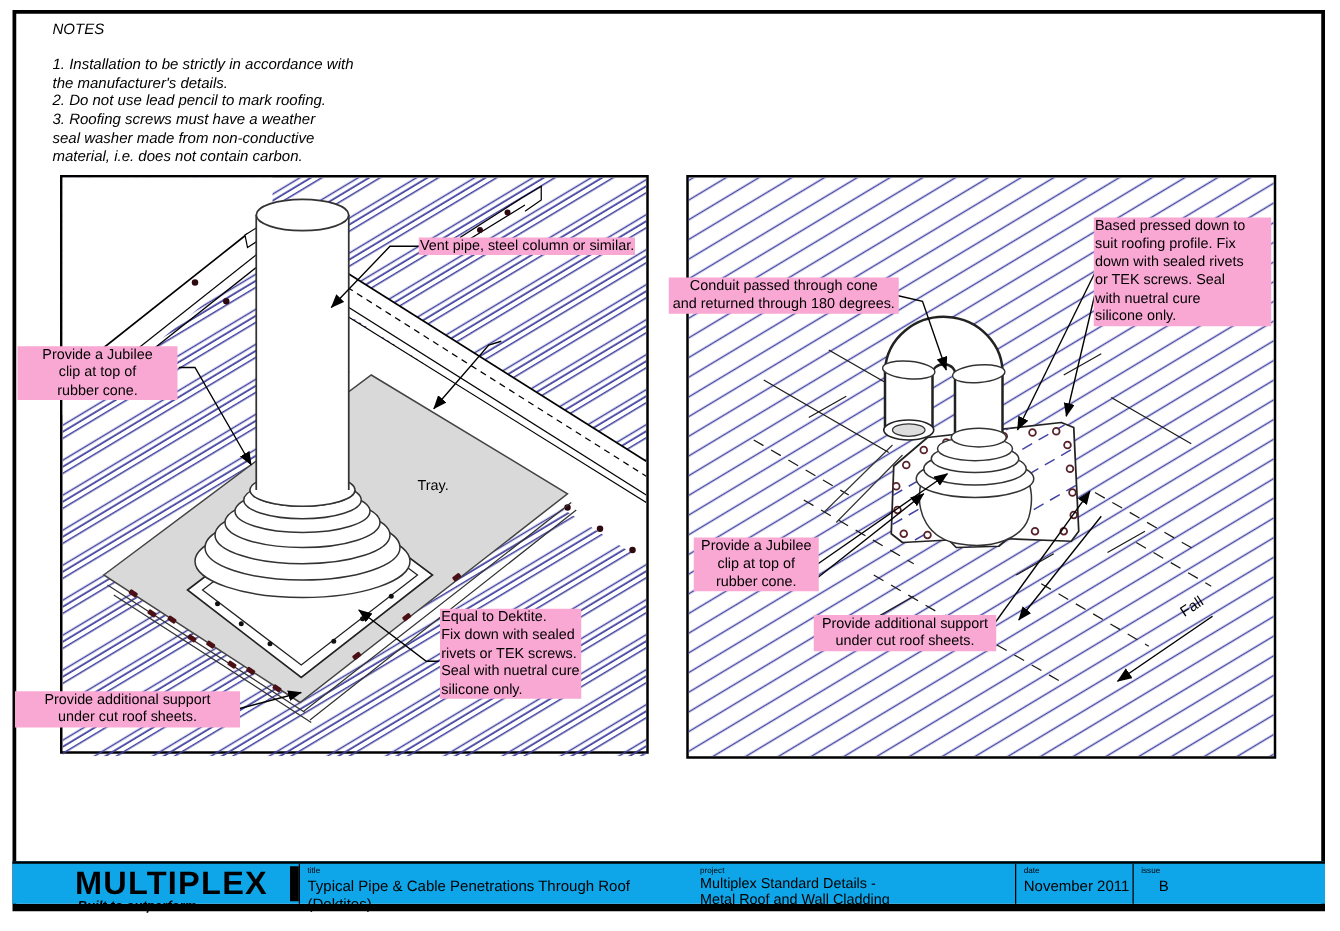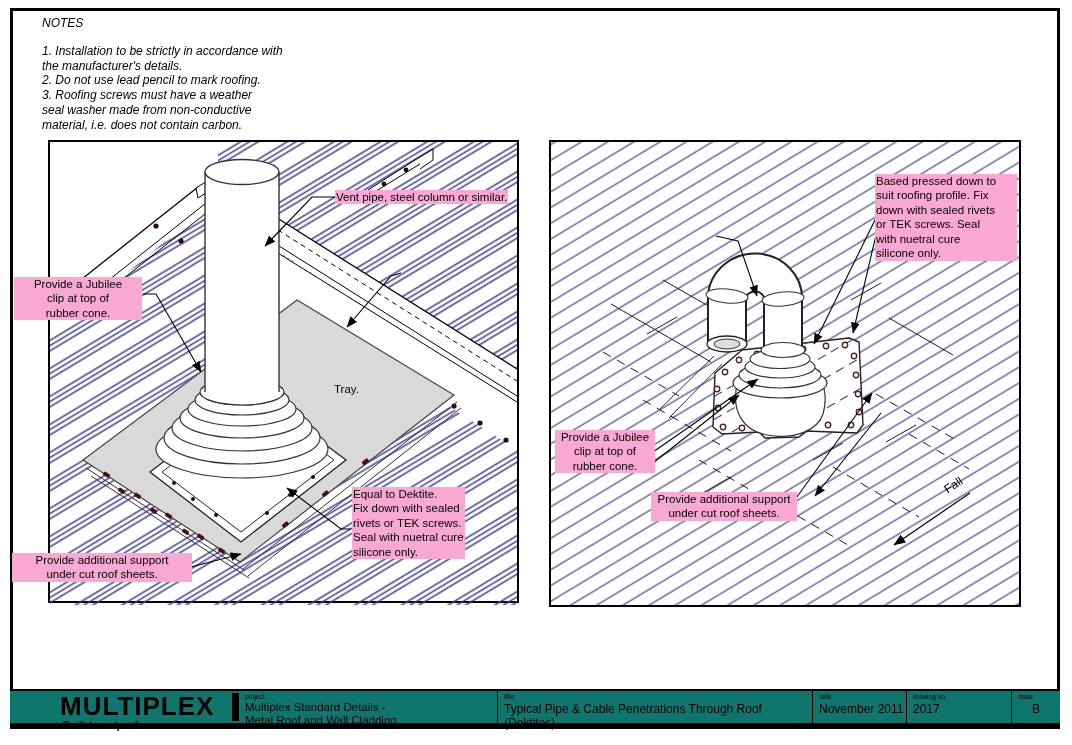--- a/index.html
+++ b/index.html
@@ -22,21 +22,21 @@
   .ann{
     position:absolute;font-size:11.5px;line-height:1.26;white-space:pre-line;
     background:#f9a8d4;padding:0 1px;z-index:5;
   }
   .ann.r{text-align:center;}
   .ann.c{text-align:center;}
   .ann.fall{background:transparent;transform:rotate(-33deg);font-size:12px;}
   
   .tb{
     position:absolute;left:10px;top:689px;width:1050px;height:34px;
-    box-sizing:border-box;border-top:2px solid #000;display:flex;background:#0f766e;
+    box-sizing:border-box;border-top:2px solid #000;display:flex;background:#0ea5e9;
   }
   .tb .cell{box-sizing:border-box;position:relative;padding:2px 0 0 6px;}
   .tb .cell.bl{border-left:1.5px solid #000;}
   .tb .lbl{display:block;font-size:6.5px;line-height:1.1;}
   .tb .val{display:block;font-size:12px;margin-top:2px;white-space:pre-line;}
   .tb .val.small{font-size:11.5px;line-height:1.1;margin-top:1px;}
   .cell-logo{width:222px;padding-top:3px;}
   .logo{font-size:26px;font-weight:bold;letter-spacing:1px;line-height:1;padding-left:44px;}
   .tagline{font-size:10.5px;font-weight:bold;padding-left:46px;margin-top:0px;font-style:italic;}
   .bar{width:7px;background:#000;margin:2px 0;}
@@ -269,54 +269,52 @@
       <path d="M102,310 L207,237" marker-end="url(#arrR)"></path>
       <path d="M102,321 L188,253" marker-end="url(#arrR)"></path>
       <path d="M243,359 L321,251" marker-end="url(#arrR)"></path>
       <path d="M330,271 L264,354" marker-end="url(#arrR)"></path>
     </g>
     <g>
       <path d="M419,351 L343,403" stroke="#000" stroke-width="1.2" fill="none" marker-end="url(#arrR)"></path>
     </g>
   </svg>
 
+  <div class="ann c" style="left:-16px;top:80px;width:182px">Conduit passed through cone
+and returned through 180 degrees.</div>
   <div class="ann" style="left:324px;top:32px;width:140px">Based pressed down to
 suit roofing profile. Fix
 down with sealed rivets
 or TEK screws. Seal
 with nuetral cure
 silicone only.</div>
   <div class="ann r" style="left:4px;top:288px;width:98px">Provide a Jubilee
 clip at top of
 rubber cone.</div>
   <div class="ann c" style="left:100px;top:350px;width:144px">Provide additional support
 under cut roof sheets.</div>
   <div class="ann fall" style="left:392px;top:336px">Fall</div>
 </div>
 
 <div class="tb">
   <div class="cell cell-logo">
     <div class="logo">MULTIPLEX</div>
     <div class="tagline">Built to outperform.</div>
   </div>
   <div class="bar"></div>
+  <div class="cell cell-title bl">
+    <span class="lbl">title</span>
+    <span class="val">Typical Pipe &amp; Cable Penetrations Through Roof (Dektites)</span>
+  </div>
   <div class="cell cell-project">
     <span class="lbl">project</span>
     <span class="val small">Multiplex Standard Details -
 Metal Roof and Wall Cladding</span>
   </div>
-  <div class="cell cell-title bl">
-    <span class="lbl">title</span>
-    <span class="val">Typical Pipe &amp; Cable Penetrations Through Roof (Dektites)</span>
-  </div>
   <div class="cell cell-date bl">
     <span class="lbl">date</span>
     <span class="val">November 2011</span>
   </div>
-  <div class="cell cell-drawing bl">
-    <span class="lbl">drawing no.</span>
-    <span class="val">2017</span>
-  </div>
   <div class="cell cell-issue bl">
     <span class="lbl">issue</span>
     <span class="val">B</span>
   </div>
 </div>
 
 </body></html>

